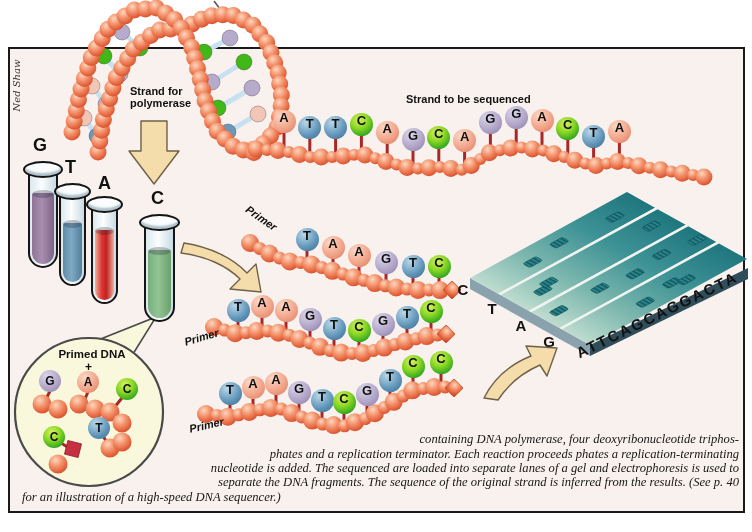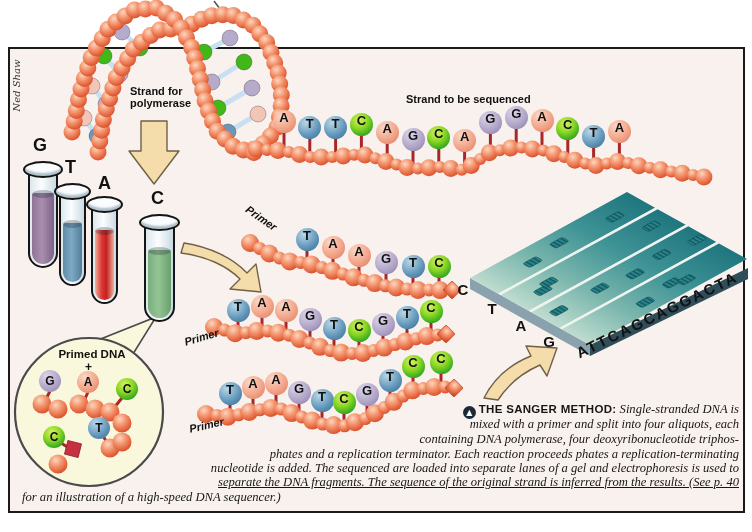--- a/index.html
+++ b/index.html
@@ -59,21 +59,21 @@
   #read-seq{left:577px;top:345px;transform:rotate(-26deg);transform-origin:0 50%;
             font-weight:bold;font-size:15px;letter-spacing:2.2px;white-space:nowrap;}
 
   .cap{position:absolute;right:13px;white-space:nowrap;text-align:right;
        font:italic 12.6px "Liberation Serif",serif;color:#161616;}
   .cap-lead{font:bold 11.5px "Liberation Sans",sans-serif;font-style:normal;letter-spacing:.3px;}
   .cap-icon{display:inline-block;width:13px;height:13px;border-radius:50%;background:#1B2A38;
             color:#fff;font:8px "DejaVu Sans",sans-serif;font-style:normal;line-height:13px;
             text-align:center;vertical-align:-2px;margin-right:3px;}
   #cap1{top:402px;} #cap2{top:417px;} #cap3{top:432px;margin-left:12px;} #cap4{top:447px;}
-  #cap5{top:461px;} #cap6{top:475px;text-decoration:underline;}
+  #cap5{top:461px;} #cap6{top:475px;}
   #cap7{top:490px;left:22px;right:auto;text-align:left;}
 </style>
 </head>
 <body>
 
 <div id="stage">
   <div id="frame"></div>
 
   <svg id="scene" width="752" height="532" viewBox="0 0 752 532">
       <defs>
@@ -449,25 +449,20 @@
 
     <div class="lbl" id="inset-title">Primed DNA</div>
     <div class="lbl" id="inset-plus">+</div>
 
     <div class="lbl gel-lab" id="gl-0">C</div>
     <div class="lbl gel-lab" id="gl-1">T</div>
     <div class="lbl gel-lab" id="gl-2">A</div>
     <div class="lbl gel-lab" id="gl-3">G</div>
     <div class="lbl" id="read-seq">ATTCAGCAGGACTA</div>
 
-    <div class="cap" id="cap1">
-      <span class="cap-icon">▲</span><span class="cap-lead">THE SANGER METHOD:</span>
-      <span>Single-stranded DNA is</span>
-    </div>
-    <div class="cap" id="cap2">mixed with a primer and split into four aliquots, each</div>
     <div class="cap" id="cap3">containing DNA polymerase, four deoxyribonucleotide triphos-</div>
     <div class="cap" id="cap4">phates and a replication terminator. Each reaction proceeds phates a replication-terminating</div>
     <div class="cap" id="cap5">nucleotide is added. The sequenced are loaded into separate lanes of a gel and electrophoresis is used to</div>
     <div class="cap" id="cap6">separate the DNA fragments. The sequence of the original strand is inferred from the results. (See p. 40</div>
     <div class="cap" id="cap7">for an illustration of a high-speed DNA sequencer.)</div>
   <div class="ball b-G ball-sm" style="left: 39px; top: 370px;">G</div>
       <div class="ball b-A ball-sm" style="left: 77px; top: 371px;">A</div>
       <div class="ball b-C ball-sm" style="left: 116px; top: 378px;">C</div>
       <div class="ball b-C ball-sm" style="left: 43px; top: 426px;">C</div>
       <div class="ball b-T ball-sm" style="left: 88px; top: 417px;">T</div>

